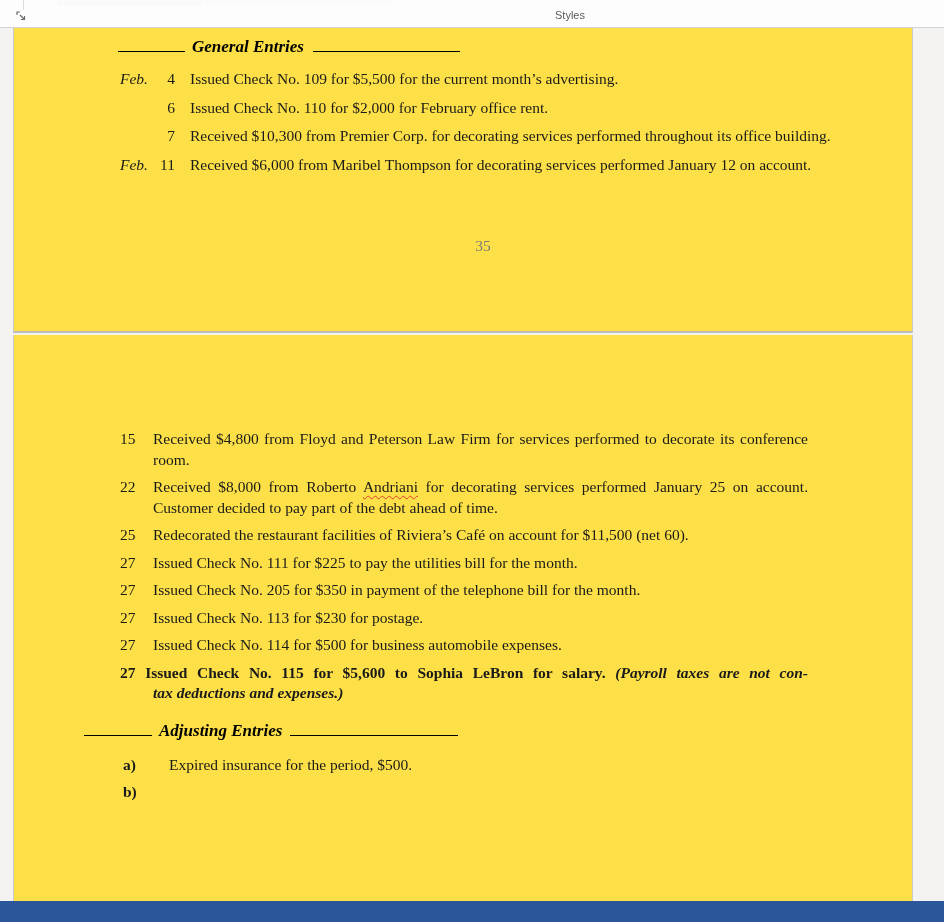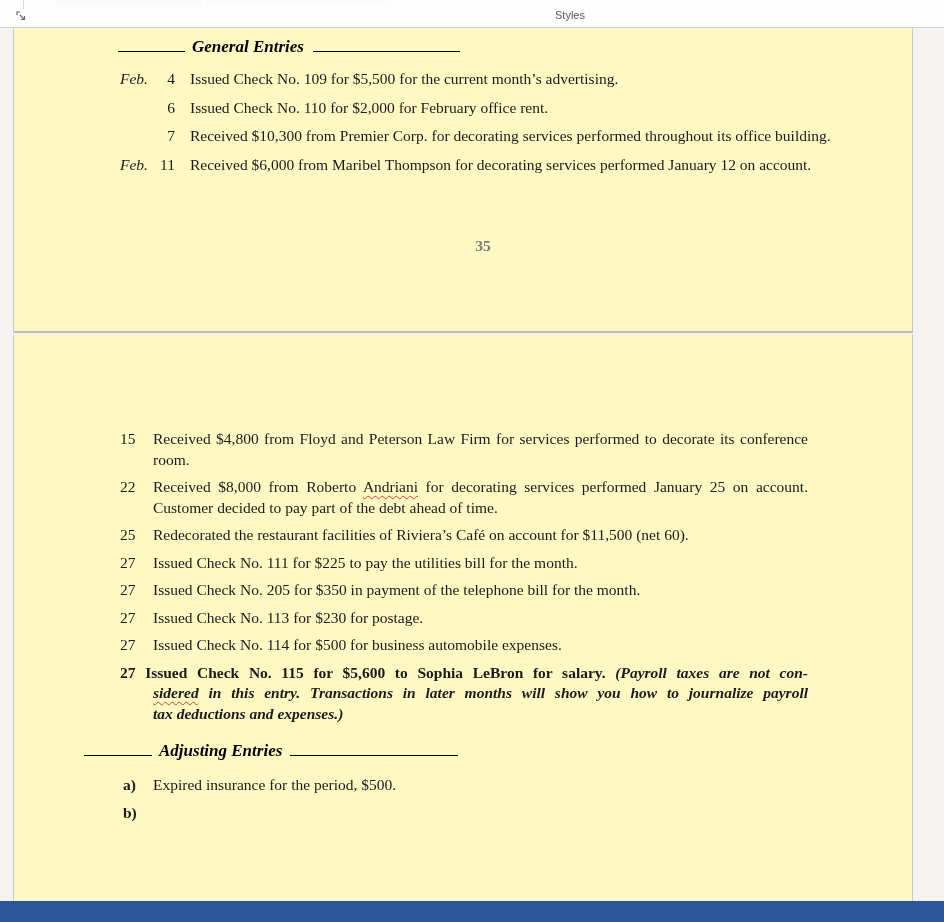--- a/index.html
+++ b/index.html
@@ -11,21 +11,21 @@
             background:#fdfdfd; border-bottom:1px solid #d5d5d5; }
   .gallery-remnant1 { position:absolute; left:57px; top:0; width:145px; height:6px; background:#fafafa; }
   .gallery-remnant2 { position:absolute; left:205px; top:0; width:185px; height:5px; background:#fbfbfb; }
   .group-sep { position:absolute; left:23px; top:0; width:1px; height:10px; background:#dcdcdc; }
   .launcher { position:absolute; left:16px; top:11px; width:11px; height:11px; cursor:pointer; }
   .styles-label { position:absolute; left:540px; top:9px; width:60px; text-align:center;
                   font-size:11px; color:#5a5a5a; }
 
   
   .doc-area { position:absolute; left:0; top:28px; width:944px; height:873px; background:#f4f3f2; }
-  .page { position:absolute; left:13px; width:900px; background:#fef9c3;
+  .page { position:absolute; left:13px; width:900px; background:#fde047;
           border-left:1px solid #c9c9c9; border-right:1px solid #c9c9c9; }
   .page1 { top:0; height:305px; border-bottom:2px solid #bdbdbd; }
   .page2 { top:307px; height:566px; }
 
   .p1content { position:absolute; left:106px; top:8px; width:725px; }
   .p2content { position:absolute; left:106px; top:94px; width:690px; }
 
   .heading { display:flex; align-items:baseline;
              font-family:"Liberation Serif","DejaVu Serif",serif;
              font-weight:bold; font-style:italic; font-size:17px; line-height:22px; color:#000; }
@@ -53,25 +53,25 @@
   .salary-block { width:688px; margin-bottom:7px;font-weight:bold; }
   .jline { text-align:justify; text-align-last:justify; }
   .jline-indent { padding-left:33px; }
   .lline-indent { padding-left:33px; text-align:left; }
   .it { font-style:italic; }
   .sp { text-decoration:underline; text-decoration-style:wavy;
         text-decoration-color:#e03c31; text-decoration-thickness:1px; text-underline-offset:3px; }
 
   .adj-row { display:flex; margin-bottom:7px; margin-left:3px; }
   .adj-label { width:14px; flex:none; font-weight:bold; }
-  .adj-text { margin-left:16px; }
+  .adj-text { margin-left:32px; }
 
   .page-number { position:absolute; left:454px; top:209px; width:30px; text-align:center;
                  font-family:"Liberation Serif","DejaVu Serif",serif;
-                 font-weight:bold; font-size:15.5px; color:#7a7a7a; }
+                 font-weight:normal; font-size:15.5px; color:#7a7a7a; }
 
   
   .statusbar { position:absolute; left:0; top:901px; width:944px; height:21px; background:#2b579a; }
 </style>
 </head>
 <body>
 
 <div class="topbar">
   <div class="gallery-remnant1"></div>
   <div class="gallery-remnant2"></div>
@@ -147,21 +147,20 @@
         <span class="p2day">27</span>
         <div class="p2text">Issued Check No. 113 for $230 for postage.</div>
       </div>
       <div class="p2row body-text">
         <span class="p2day">27</span>
         <div class="p2text">Issued Check No. 114 for $500 for business automobile expenses.</div>
       </div>
 
       <div class="salary-block body-text">
         <div class="jline"><span>27</span> <span>Issued Check No. 115 for $5,600 to Sophia LeBron for salary.</span> <span class="it">(Payroll taxes are not con-</span></div>
-        <div class="jline jline-indent"><span class="it sp">sidered</span><span class="it"> in this entry. Transactions in later months will show you how to journalize payroll</span></div>
         <div class="lline-indent it">tax deductions and expenses.)</div>
       </div>
 
       <div class="heading h-adjust">
         <span class="hline hline-c"></span>
         <span class="htext">Adjusting Entries</span>
         <span class="hline hline-d"></span>
       </div>
 
       <div class="adj-row body-text">

